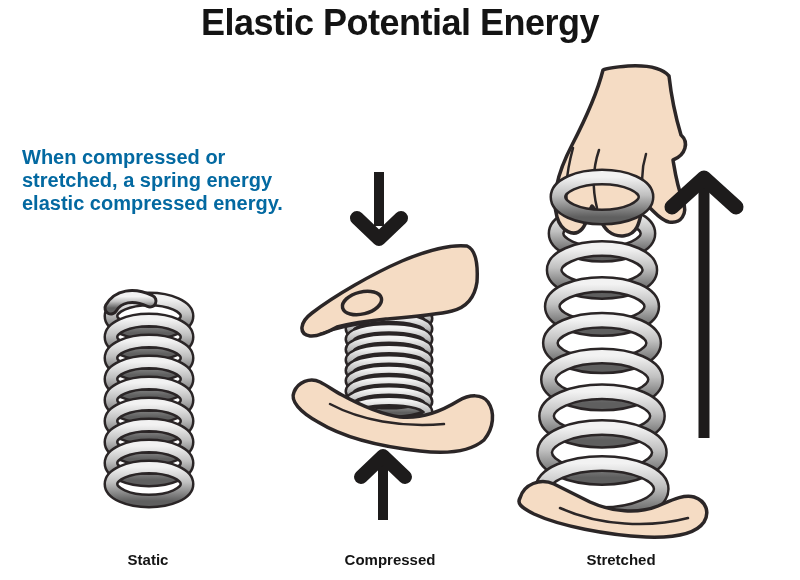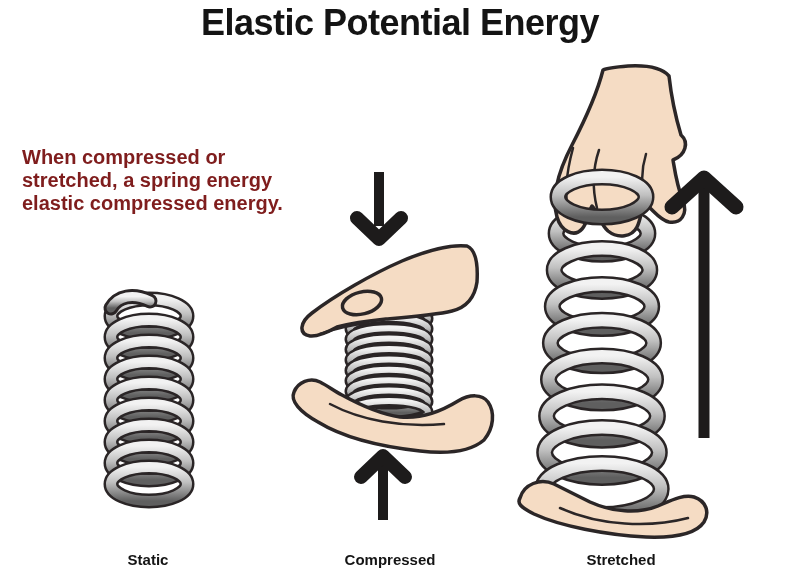--- a/index.html
+++ b/index.html
@@ -1,21 +1,21 @@
 <!DOCTYPE html>
 <html><head>
 <meta charset="utf-8">
 <style>
   html,body{margin:0;padding:0;background:#ffffff;}
   .canvas{position:relative;width:800px;height:580px;background:#ffffff;overflow:hidden;
           font-family:"Liberation Sans", sans-serif;color:#1b1b1b;}
   .title{position:absolute;left:0;top:2px;width:800px;text-align:center;margin:0;
          font-size:36px;font-weight:700;letter-spacing:-0.5px;color:#141414;}
   .desc{position:absolute;left:22px;top:146px;font-size:20px;font-weight:700;
-        line-height:23px;color:#7f1d1d;white-space:nowrap;}
+        line-height:23px;color:#0369a1;white-space:nowrap;}
   .figlabel{position:absolute;top:551px;transform:translateX(-50%);
             font-size:15px;font-weight:700;color:#141414;white-space:nowrap;}
   svg{position:absolute;left:0;top:0;}
 </style>
 </head>
 <body>
 
 <div class="canvas">
 
   <h1 class="title">Elastic Potential Energy</h1>

